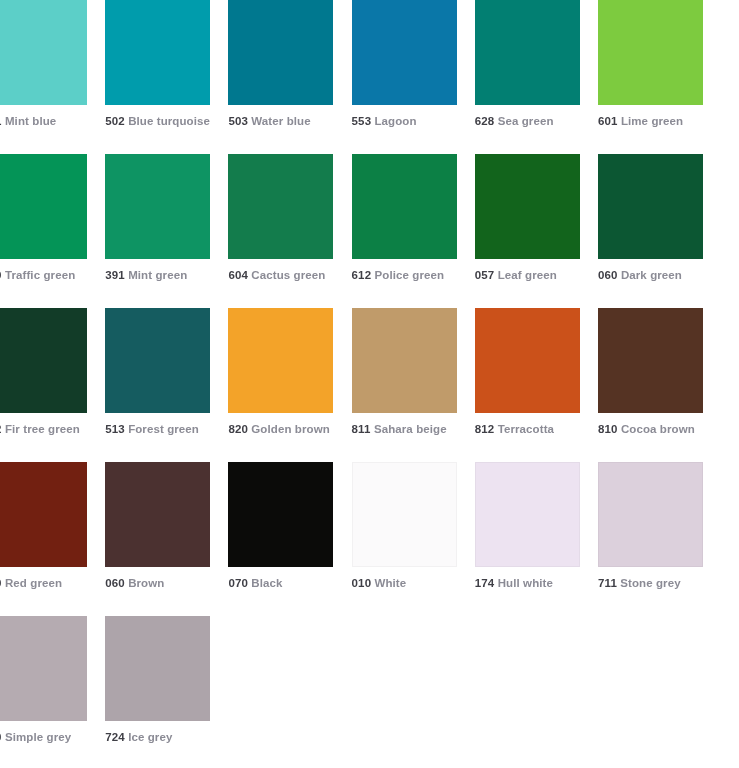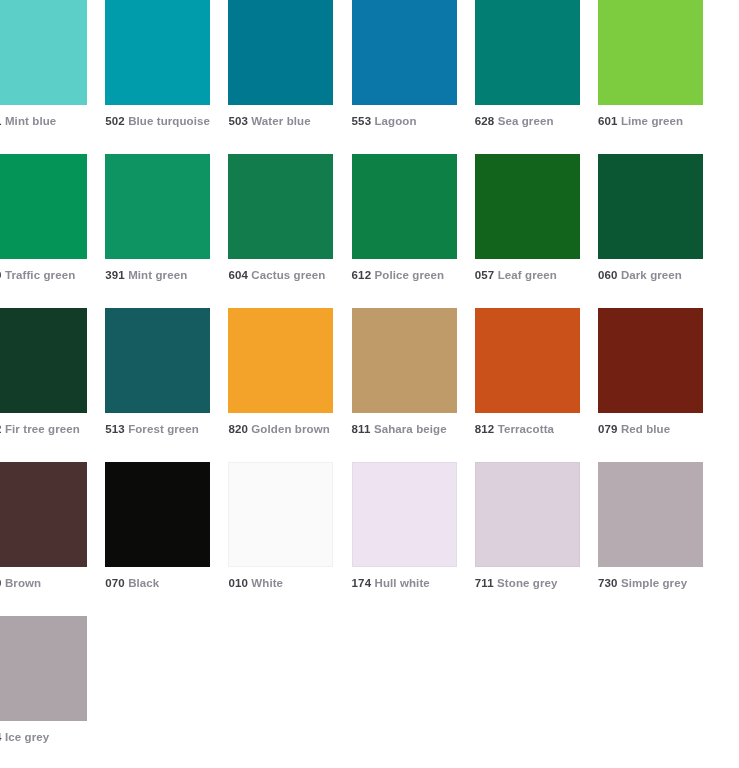--- a/index.html
+++ b/index.html
@@ -143,22 +143,26 @@
       </div>
       <div class="swatch-cell">
         <div class="swatch-chip" style="background-color: rgb(192, 155, 106);"></div>
         <div class="swatch-label"><span class="swatch-code">811</span> <span class="swatch-name">Sahara beige</span></div>
       </div>
       <div class="swatch-cell">
         <div class="swatch-chip" style="background-color: rgb(203, 81, 26);"></div>
         <div class="swatch-label"><span class="swatch-code">812</span> <span class="swatch-name">Terracotta</span></div>
       </div>
       <div class="swatch-cell">
+        <div class="swatch-chip" style="background-color: rgb(85, 51, 35);"></div>
+        <div class="swatch-label"><span class="swatch-code">810</span> <span class="swatch-name">Cocoa brown</span></div>
+      </div>
+      <div class="swatch-cell">
         <div class="swatch-chip" style="background-color: rgb(114, 32, 17);"></div>
-        <div class="swatch-label"><span class="swatch-code">079</span> <span class="swatch-name">Red blue</span></div>
+        <div class="swatch-label"><span class="swatch-code">079</span> <span class="swatch-name">Red green</span></div>
       </div>
       <div class="swatch-cell">
         <div class="swatch-chip" style="background-color: rgb(75, 49, 48);"></div>
         <div class="swatch-label"><span class="swatch-code">060</span> <span class="swatch-name">Brown</span></div>
       </div>
       <div class="swatch-cell">
         <div class="swatch-chip" style="background-color: rgb(11, 11, 9);"></div>
         <div class="swatch-label"><span class="swatch-code">070</span> <span class="swatch-name">Black</span></div>
       </div>
       <div class="swatch-cell">

